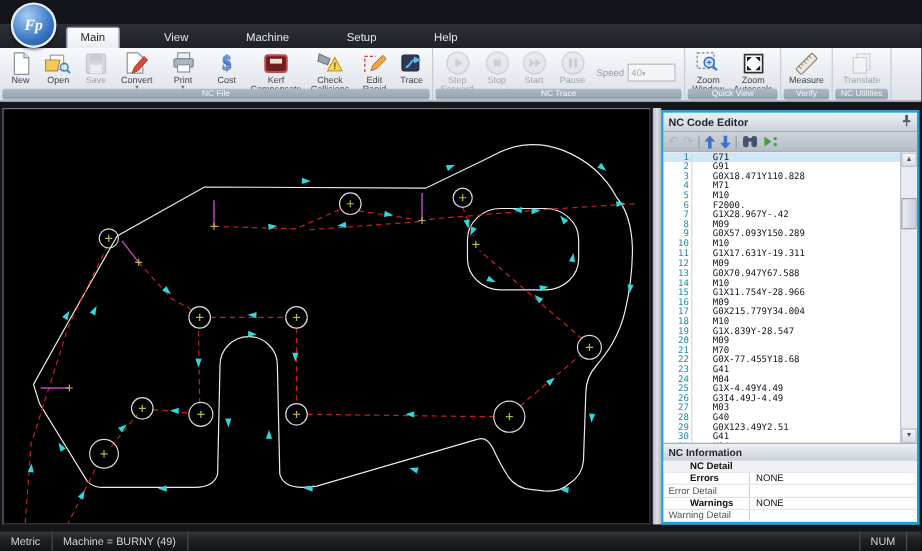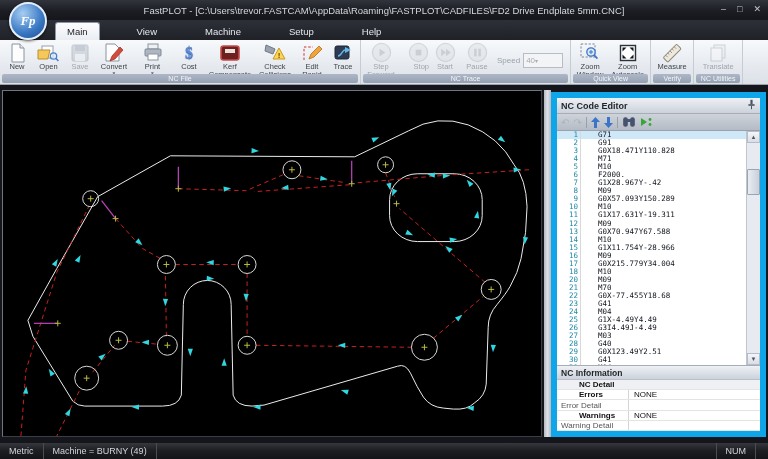--- a/index.html
+++ b/index.html
@@ -54,21 +54,21 @@
   
   .client{position:absolute;left:0;top:85px;right:0;bottom:16px;background:#14161b;}
   .canvas{position:absolute;left:2px;top:5px;width:540px;height:347px;background:#000;
     border:1px solid #70757e;border-right-color:#3a3e46;border-bottom-color:#3a3e46;box-sizing:border-box;}
   .canvas svg{display:block;width:100%;height:100%;}
   .splitter{position:absolute;left:544px;top:5px;width:7px;bottom:6px;
     background:linear-gradient(90deg,#b4b9c1,#dde1e7,#b4b9c1);}
 
   
   .panel{position:absolute;left:551px;top:7px;right:2px;bottom:6px;background:#f2f3f5;
-    border:6px solid #0ea5e9;box-sizing:border-box;display:flex;flex-direction:column;}
+    border:2px solid #0ea5e9;box-sizing:border-box;display:flex;flex-direction:column;}
   .panel-header{height:15px;background:linear-gradient(#eef1f5,#ccd2db);border-bottom:1px solid #a6adb8;
     font-size:9px;font-weight:bold;color:#1f2328;display:flex;align-items:center;padding:0 4px;flex:none;}
   .panel-header .sp{flex:1;}
   .panel-toolbar{height:16px;background:linear-gradient(#ced3da,#b5bbc5);display:flex;align-items:center;
     gap:4px;padding:0 4px;border-bottom:1px solid #9aa1ac;flex:none;}
   .ticon{display:flex;align-items:center;justify-content:center;height:14px;}
   .ticon.disabled{opacity:.4;}
   .tsep{width:1px;height:11px;background:#99a0ab;}
   .code-wrap{flex:1;display:flex;background:#fff;overflow:hidden;}
   .code-lines{flex:1;overflow:hidden;}
@@ -100,28 +100,20 @@
   .sseg{padding:0 9px;display:flex;align-items:center;border-right:1px solid #4a4d53;}
   .sspacer{flex:1;}
   .sseg.num{border-left:1px solid #4a4d53;border-right:1px solid #4a4d53;}
   .grip{width:12px;}
 </style>
 </head>
 <body>
 
 <div class="window">
 
-  <div class="titlebar">
-    <span>FastPLOT - [C:\Users\trevor.FASTCAM\AppData\Roaming\FASTPLOT\CADFILES\FD2 Drive Endplate 5mm.CNC]</span>
-    <div class="win-btns">
-      <span>–</span>
-      <span>□</span>
-      <span>✕</span>
-    </div>
-  </div>
 
   <div class="logo">Fp</div>
 
   <div class="tabrow">
     <div class="tabs">
         <div class="tab active">Main</div>
         <div class="tab">View</div>
         <div class="tab">Machine</div>
         <div class="tab">Setup</div>
         <div class="tab">Help</div>
@@ -242,21 +234,21 @@
         <div class="rbtn disabled" style="width: 36px;">
           <div class="ric">
             <svg width="21" height="21" viewBox="0 0 22 22">
               <circle cx="11" cy="11" r="9.5" fill="#d9dce0" stroke="#a8aeb6" stroke-width="1.3"></circle>
               <path d="M9 7l6 4-6 4z" fill="#9aa1a9"></path>
             </svg>
           </div>
           <div class="rlabel">Step
 Forward</div>
         </div>
-        <div class="rbtn disabled" style="width: 30px; align-items: flex-end;">
+        <div class="rbtn disabled" style="width: 30px;">
           <div class="ric">
             <svg width="21" height="21" viewBox="0 0 22 22">
               <circle cx="11" cy="11" r="9.5" fill="#d9dce0" stroke="#a8aeb6" stroke-width="1.3"></circle>
               <rect x="8" y="8" width="6" height="6" fill="#9aa1a9"></rect>
             </svg>
           </div>
           <div class="rlabel">Stop</div>
         </div>
         <div class="rbtn disabled" style="width: 32px;">
           <div class="ric">
@@ -511,20 +503,21 @@
             <div class="code-line"><span class="ln">9</span><span class="lt">G0X57.093Y150.289</span></div>
             <div class="code-line"><span class="ln">10</span><span class="lt">M10</span></div>
             <div class="code-line"><span class="ln">11</span><span class="lt">G1X17.631Y-19.311</span></div>
             <div class="code-line"><span class="ln">12</span><span class="lt">M09</span></div>
             <div class="code-line"><span class="ln">13</span><span class="lt">G0X70.947Y67.588</span></div>
             <div class="code-line"><span class="ln">14</span><span class="lt">M10</span></div>
             <div class="code-line"><span class="ln">15</span><span class="lt">G1X11.754Y-28.966</span></div>
             <div class="code-line"><span class="ln">16</span><span class="lt">M09</span></div>
             <div class="code-line"><span class="ln">17</span><span class="lt">G0X215.779Y34.004</span></div>
             <div class="code-line"><span class="ln">18</span><span class="lt">M10</span></div>
+            <div class="code-line"><span class="ln">19</span><span class="lt">G1X.839Y-28.547</span></div>
             <div class="code-line"><span class="ln">20</span><span class="lt">M09</span></div>
             <div class="code-line"><span class="ln">21</span><span class="lt">M70</span></div>
             <div class="code-line"><span class="ln">22</span><span class="lt">G0X-77.455Y18.68</span></div>
             <div class="code-line"><span class="ln">23</span><span class="lt">G41</span></div>
             <div class="code-line"><span class="ln">24</span><span class="lt">M04</span></div>
             <div class="code-line"><span class="ln">25</span><span class="lt">G1X-4.49Y4.49</span></div>
             <div class="code-line"><span class="ln">26</span><span class="lt">G3I4.49J-4.49</span></div>
             <div class="code-line"><span class="ln">27</span><span class="lt">M03</span></div>
             <div class="code-line"><span class="ln">28</span><span class="lt">G40</span></div>
             <div class="code-line"><span class="ln">29</span><span class="lt">G0X123.49Y2.51</span></div>

